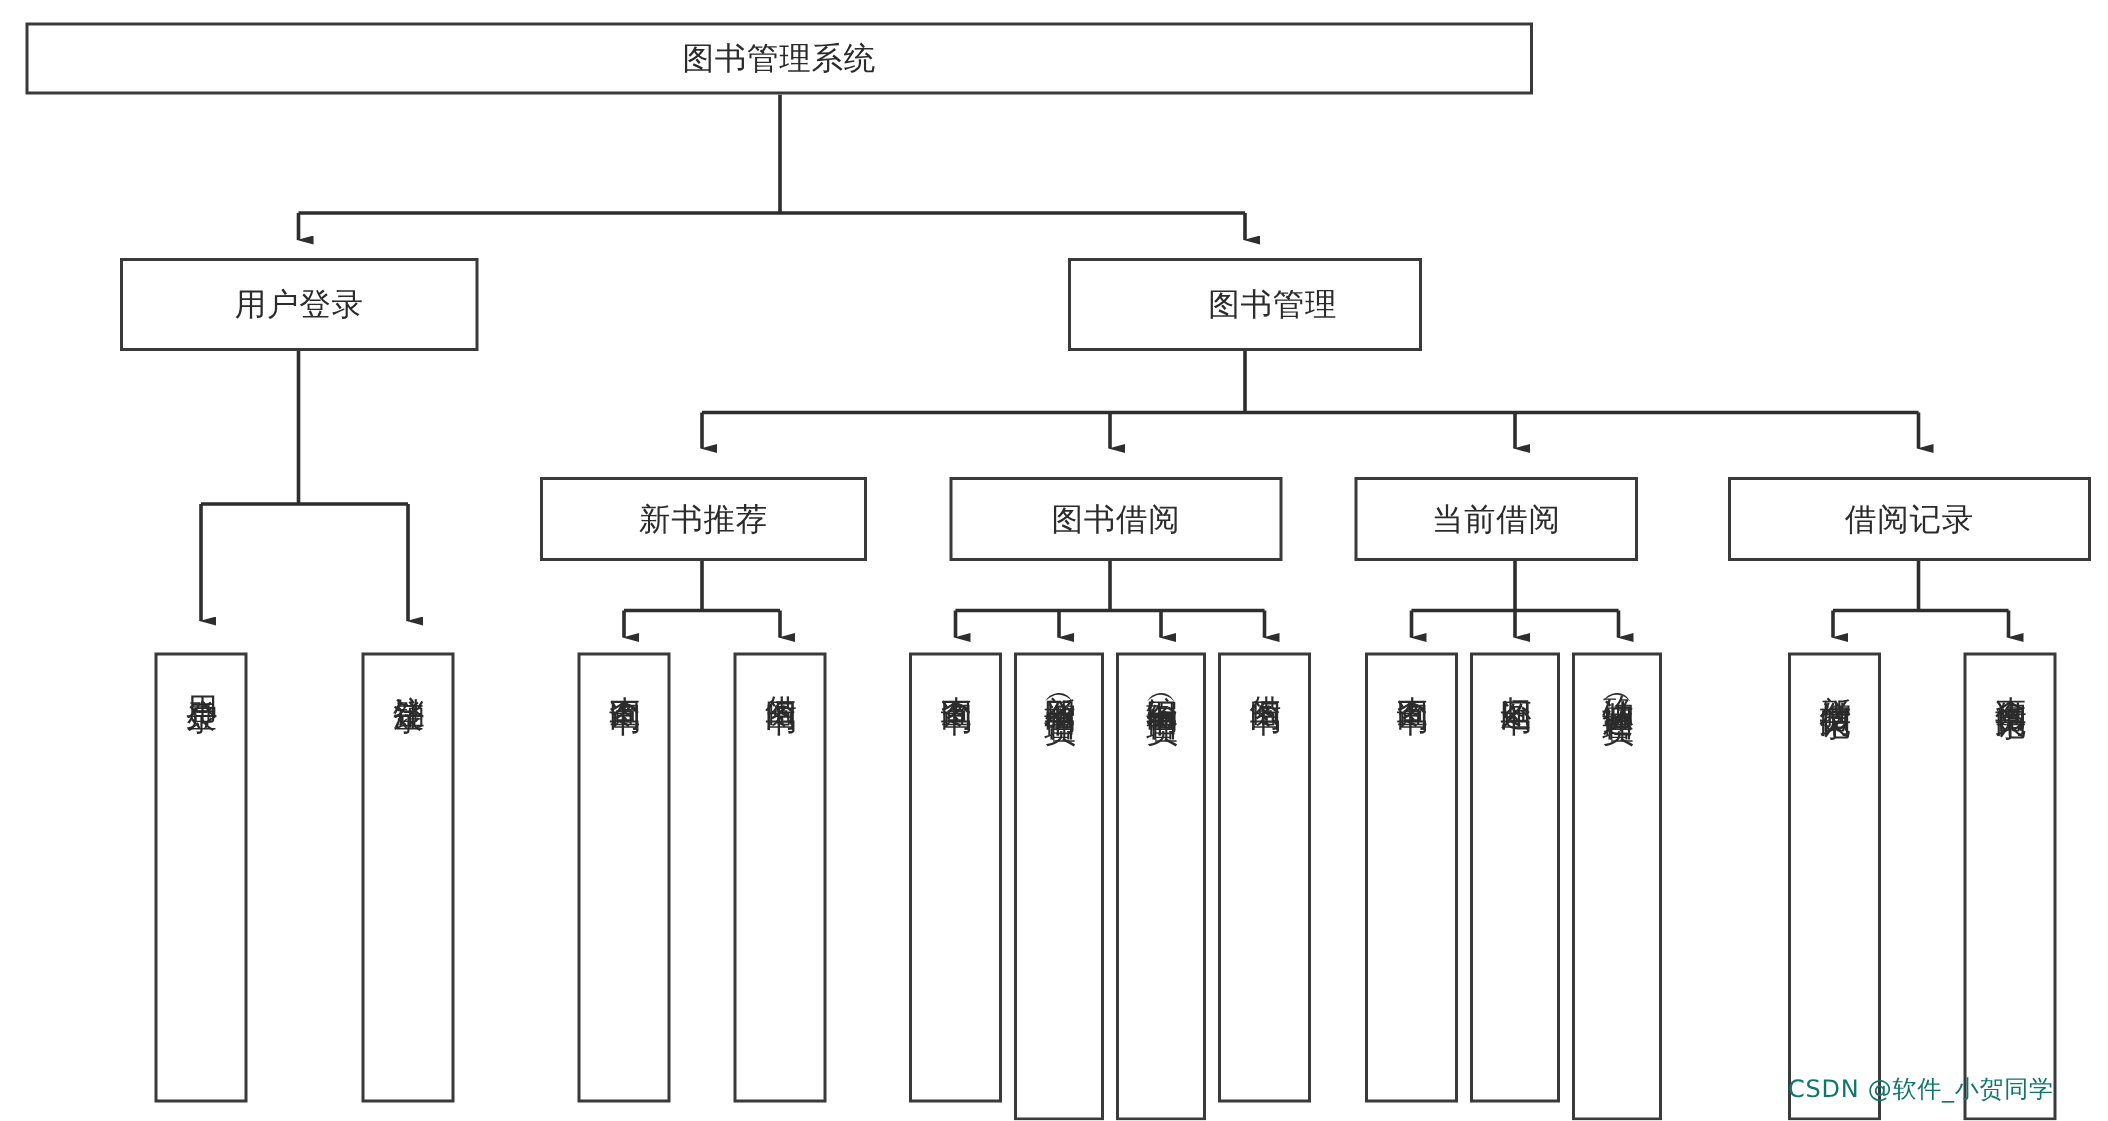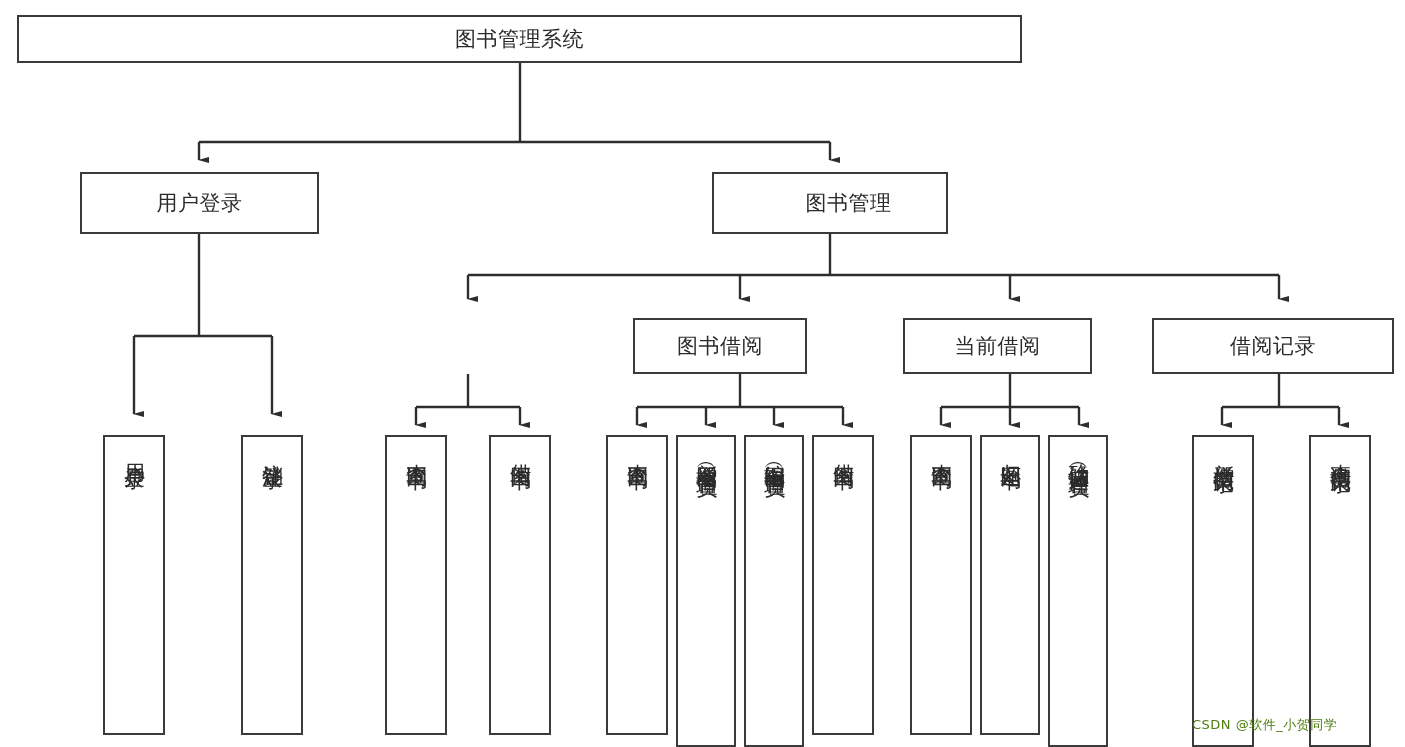--- a/index.html
+++ b/index.html
@@ -46,22 +46,22 @@
   }
   .vtext {
     writing-mode: vertical-rl;
     text-orientation: upright;
     line-height: 1.02;
     letter-spacing: 2px;
     white-space: nowrap;
   }
   .watermark {
     position: absolute;
-    font-size: 13px;
-    color: #4d7c0f;
+    font-size: 16px;
+    color: #0f766e;
     white-space: nowrap;
     letter-spacing: 0.5px;
   }
 </style>
 </head>
 <body>
 
 <div id="canvas">
 
   <svg id="wires" viewBox="0 0 1405 747">
@@ -118,21 +118,24 @@
     <span>图书管理系统</span>
   </div>
 
   <div class="node h" style="left:80px; top:172px; width:239px; height:62px;">
     <span>用户登录</span>
   </div>
   <div class="node h" style="left:712px; top:172px; width:236px; height:62px;padding-left:37px;">
     <span>图书管理</span>
   </div>
 
-  <div class="node h" style="left:633px; top:318px; width:174px; height:56px;">
+  <div class="node h" style="left:360px; top:318px; width:218px; height:56px;">
+    <span>新书推荐</span>
+  </div>
+  <div class="node h" style="left:633px; top:318px; width:222px; height:56px;">
     <span>图书借阅</span>
   </div>
   <div class="node h" style="left:903px; top:318px; width:189px; height:56px;">
     <span>当前借阅</span>
   </div>
   <div class="node h" style="left:1132px; top:318px; width:242px; height:56px;margin-left:20px;">
     <span>借阅记录</span>
   </div>
 
   <div class="node v" style="left:103px; top:435px; width:62px; height:300px;">

